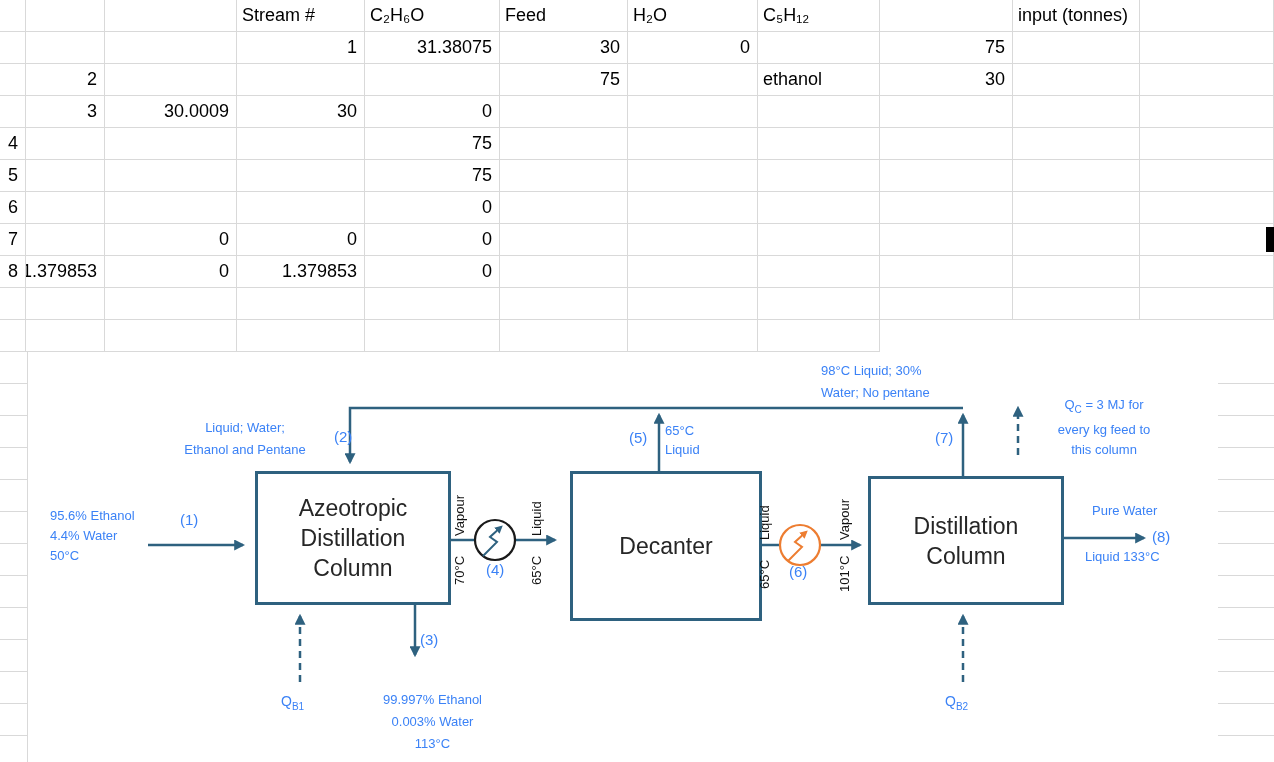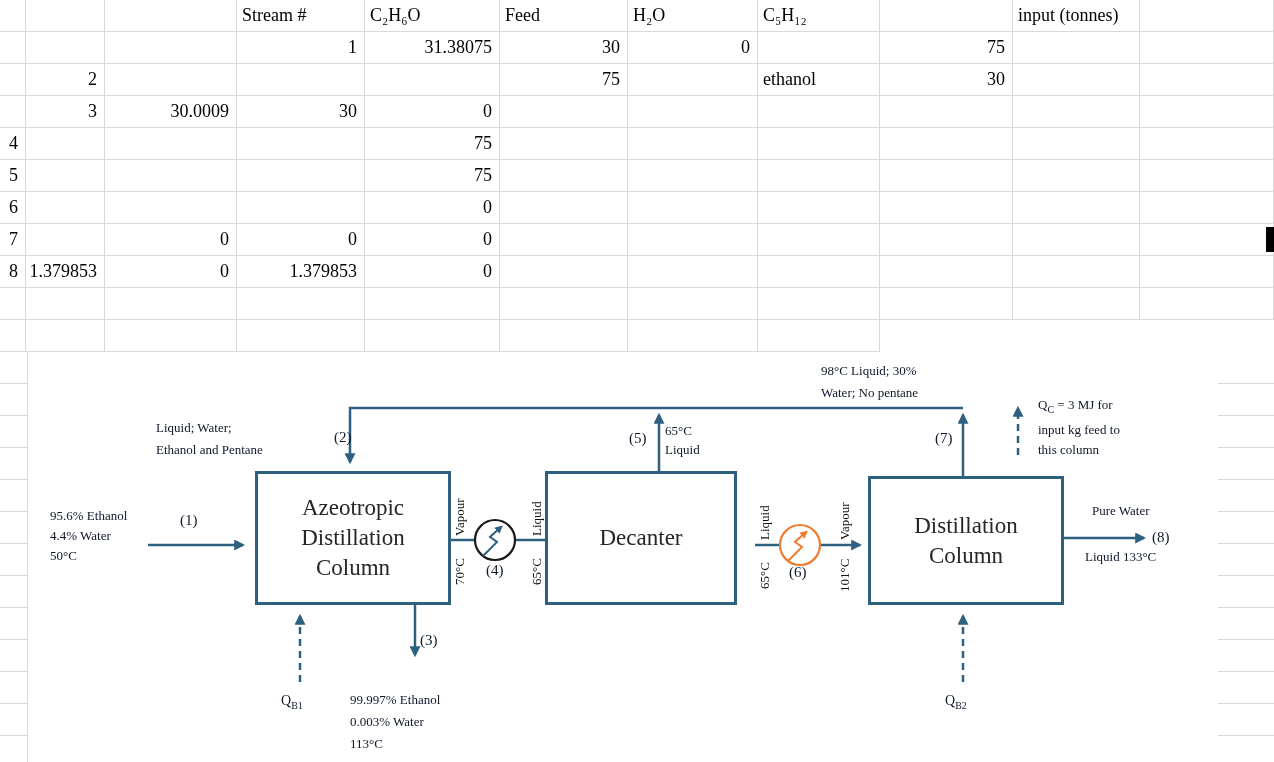--- a/index.html
+++ b/index.html
@@ -1,17 +1,17 @@
 <!DOCTYPE html>
 <html style="--line: #2e617f; --orange: #ED7D31; --black: #1a1a1a; --grid: #d9d9d9;"><head>
 <meta charset="utf-8">
 <style>
   html,body{margin:0;padding:0;background:#fff;}
   .sheet{position:relative;width:1274px;height:762px;background:#fff;overflow:hidden;
-         font-family:Liberation Serif, serif;}
+         font-family:Liberation Sans, sans-serif;}
   
   .sheet-grid{position:absolute;left:0;top:0;display:grid;z-index:0;
     grid-template-columns:26px 79px 132px 128px 135px 128px 130px 122px 133px 127px 134px;
     grid-auto-rows:32px;}
   .cell{box-sizing:border-box;border-right:1px solid var(--grid,#d9d9d9);
         border-bottom:1px solid var(--grid,#d9d9d9);display:flex;align-items:center;
         padding:0 5px;font-size:18px;color:#000;white-space:nowrap;overflow:hidden;}
   .cell.num{justify-content:flex-end;padding-right:7px;}
   .strip{position:absolute;top:352px;height:410px;z-index:0;
     background:repeating-linear-gradient(to bottom,transparent 0,transparent 31px,
@@ -24,24 +24,24 @@
   .st line,.st polyline{stroke:var(--line,#2e617f);stroke-width:2.5;fill:none;}
   .dash{stroke-dasharray:7 5;}
   .fB{fill:var(--line,#2e617f);} .fO{fill:var(--orange,#ED7D31);}
   .hx1c{stroke:var(--black,#1a1a1a);fill:#fff;stroke-width:2.2;}
   .hx2c{stroke:var(--orange,#ED7D31);fill:#fff;stroke-width:2.2;}
   .zz1{stroke:var(--line,#2e617f);stroke-width:2;fill:none;}
   .zz2{stroke:var(--orange,#ED7D31);stroke-width:2;fill:none;}
   .unit{position:absolute;z-index:2;border:3px solid var(--line,#2e617f);background:#fff;
         box-sizing:border-box;display:flex;flex-direction:column;align-items:center;
         justify-content:center;text-align:center;font-size:23px;line-height:30px;color:#262626;}
-  .lbl{position:absolute;z-index:3;font-size:13px;line-height:20px;color:#0f172a;white-space:nowrap;}
+  .lbl{position:absolute;z-index:3;font-size:13px;line-height:20px;color:#3b82f6;white-space:nowrap;}
   .lbl.wrap{white-space:normal;}
   .snum{font-size:15px;line-height:20px;}
-  .ctr{}
+  .ctr{text-align:center;}
   .rot{position:absolute;z-index:3;transform:rotate(-90deg);transform-origin:0 0;
        white-space:nowrap;font-size:13px;color:#111;}
   sub{font-size:10px;}
 </style>
 </head>
 <body>
 
 <div class="sheet">
 
   <div class="sheet-grid">
@@ -203,21 +203,21 @@
       <circle cx="800" cy="545" r="20" class="hx2c"></circle>
       <path d="M788,561 L802,547 L795,542 L806,532" class="zz2" marker-end="url(#aOs)"></path>
     </g>
   </svg>
 
   <div class="unit" style="left:255px;top:471px;width:196px;height:134px">
       <div>Azeotropic</div>
       <div>Distillation</div>
       <div>Column</div>
     </div>
-  <div class="unit" style="left:545px;top:471px;width:192px;height:134px">
+  <div class="unit" style="left:570px;top:471px;width:192px;height:150px">
     <div>Decanter</div>
   </div>
   <div class="unit" style="left:868px;top:476px;width:196px;height:129px">
       <div>Distillation</div>
       <div>Column</div>
     </div>
 
   <div class="lbl" style="left:50px;top:506px">
       <div>95.6% Ethanol</div>
       <div>4.4% Water</div>
@@ -250,21 +250,21 @@
   <div class="rot" style="left:837px;top:592px">101°C</div>
 
   <div class="lbl snum" style="left:935px;top:428px">(7)</div>
   <div class="lbl" style="left:821px;top:360px;line-height:22px">
       <div>98°C Liquid; 30%</div>
       <div>Water; No pentane</div>
     </div>
 
   <div class="lbl ctr" style="left:1038px;top:395px;width:132px;white-space:normal">
     <div><span>Q</span><sub>C</sub><span> = 3 MJ for</span></div>
-    <div>input kg feed to</div>
+    <div>every kg feed to</div>
     <div>this column</div>
   </div>
 
   <div class="lbl" style="left:1092px;top:501px">Pure Water</div>
   <div class="lbl snum" style="left:1152px;top:527px">(8)</div>
   <div class="lbl" style="left:1085px;top:547px">Liquid 133°C</div>
 
   <div class="lbl snum" style="left:420px;top:630px">(3)</div>
   <div class="lbl wrap ctr" style="left:350px;top:689px;width:165px;line-height:22px">
       <div>99.997% Ethanol</div>

